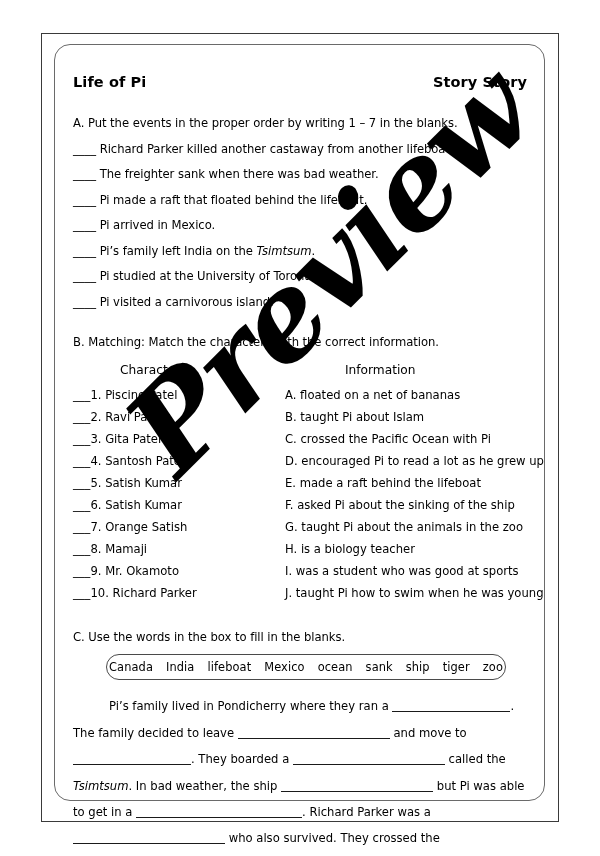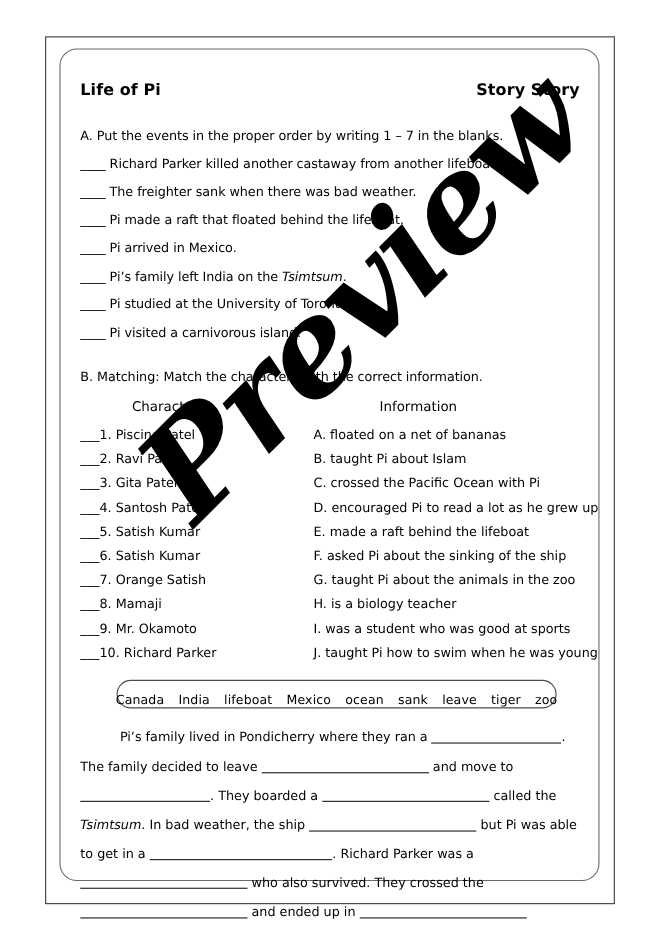--- a/index.html
+++ b/index.html
@@ -113,21 +113,21 @@
 
   
   .wordbox {
     margin: 10px 0 0 36px;
     width: 400px;
     height: 26px;
     border: 1.1px solid #4a4a4a;
     border-radius: 13px;
     box-sizing: border-box;
     display: flex;
-    align-items: flex-end;
+    align-items: center;
     justify-content: center;
     font-size: 11.4px;
     letter-spacing: .1px;
   }
   .wordbox span { margin: 0 6.5px; }
 
   
   .fill-para {
     margin-top: 13px;
     padding-left: 3px;
@@ -236,29 +236,30 @@
     <div class="match-row">
         <span class="char">___9. Mr. Okamoto</span>
         <span class="info">I. was a student who was good at sports</span>
       </div>
     <div class="match-row">
         <span class="char">___10. Richard Parker</span>
         <span class="info">J. taught Pi how to swim when he was young</span>
       </div>
   </div>
 
+  <div class="section-instr" style="margin-top:22px;">C. Use the words in the box to fill in the blanks.</div>
 
   <div class="wordbox">
     <span>Canada</span>
     <span>India</span>
     <span>lifeboat</span>
     <span>Mexico</span>
     <span>ocean</span>
     <span>sank</span>
-    <span>leave</span>
+    <span>ship</span>
     <span>tiger</span>
     <span>zoo</span>
   </div>
 
   <div class="fill-para"><span>Pi’s family lived in Pondicherry where they ran a </span><span class="blank b-sm"></span><span>. The family decided to leave </span><span class="blank b-md"></span><span> and move to </span><span class="blank b-sm"></span><span>. They boarded a </span><span class="blank b-md"></span><span> called the </span><span class="ital">Tsimtsum</span><span>. In bad weather, the ship </span><span class="blank b-md"></span><span> but Pi was able to get in a </span><span class="blank b-lg"></span><span>. Richard Parker was a </span><span class="blank b-md"></span><span> who also survived. They crossed the </span><span class="blank b-md"></span><span> and ended up in </span><span class="blank b-md"></span></div>
 
 </div>
 
 <div id="watermark">
   <div class="wm-text">Preview</div>

